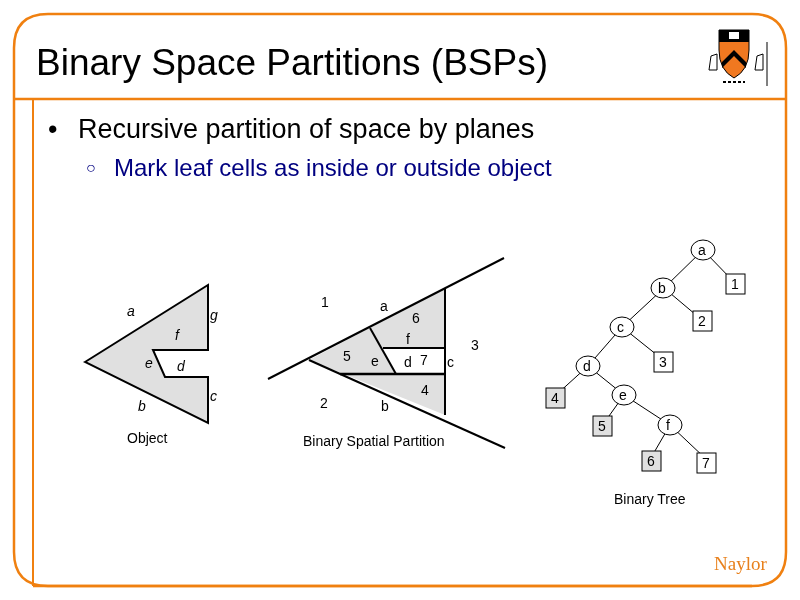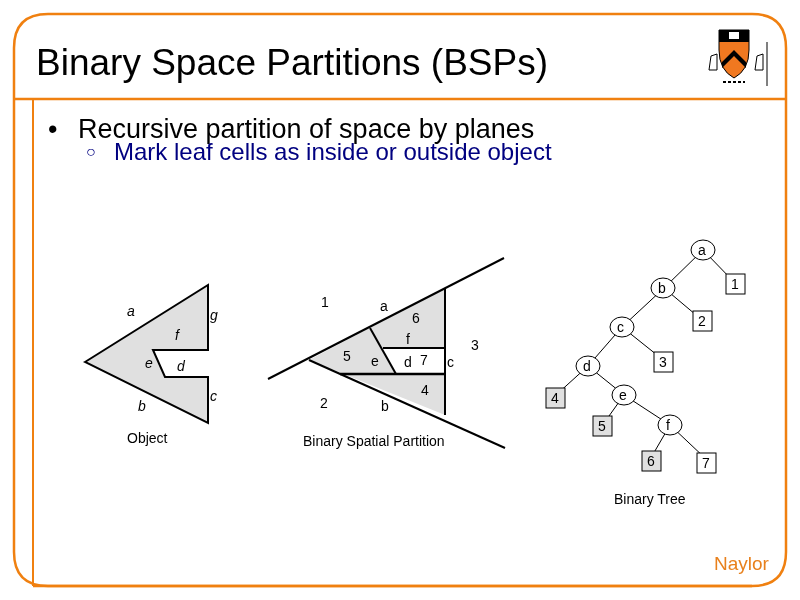--- a/index.html
+++ b/index.html
@@ -3,23 +3,23 @@
 <meta charset="utf-8">
 <style>
   html, body { margin:0; padding:0; }
   body { width:800px; height:600px; position:relative; background:#ffffff; overflow:hidden;
          font-family:"Liberation Sans", sans-serif; }
   .frame { position:absolute; left:0; top:0; width:800px; height:600px; }
   .title { position:absolute; left:36px; top:42px; font-size:37px; font-weight:normal; color:#000;
            font-family:"Liberation Sans", sans-serif; letter-spacing:0px; white-space:nowrap; }
   .bullet1 { position:absolute; left:48px; top:114px; font-size:27px; color:#000; white-space:nowrap; }
   .bullet1 .dot { display:inline-block; width:30px; }
-  .bullet2 { position:absolute; left:86px; top:138px; font-size:24px; color:#000080; white-space:nowrap; }
+  .bullet2 { position:absolute; left:86px; top:154px; font-size:24px; color:#000080; white-space:nowrap; }
   .bullet2 .dot { display:inline-block; width:28px; font-size:16px; vertical-align:3px; }
-  .author { position:absolute; left:714px; top:553px; font-family:Liberation Sans, sans-serif;
+  .author { position:absolute; left:714px; top:553px; font-family:Liberation Serif, serif;
             font-size:19px; color:#e8801c; }
   .diagram { position:absolute; left:0; top:0; }
   .lbl { font-family:"Liberation Sans", sans-serif; font-size:14px; fill:#000; }
   .lbl-i { font-style:italic; }
   .cap { font-family:"Liberation Sans", sans-serif; font-size:14px; fill:#000; }
 </style>
 </head>
 <body>
 
 <svg class="frame" width="800" height="600" viewBox="0 0 800 600">

